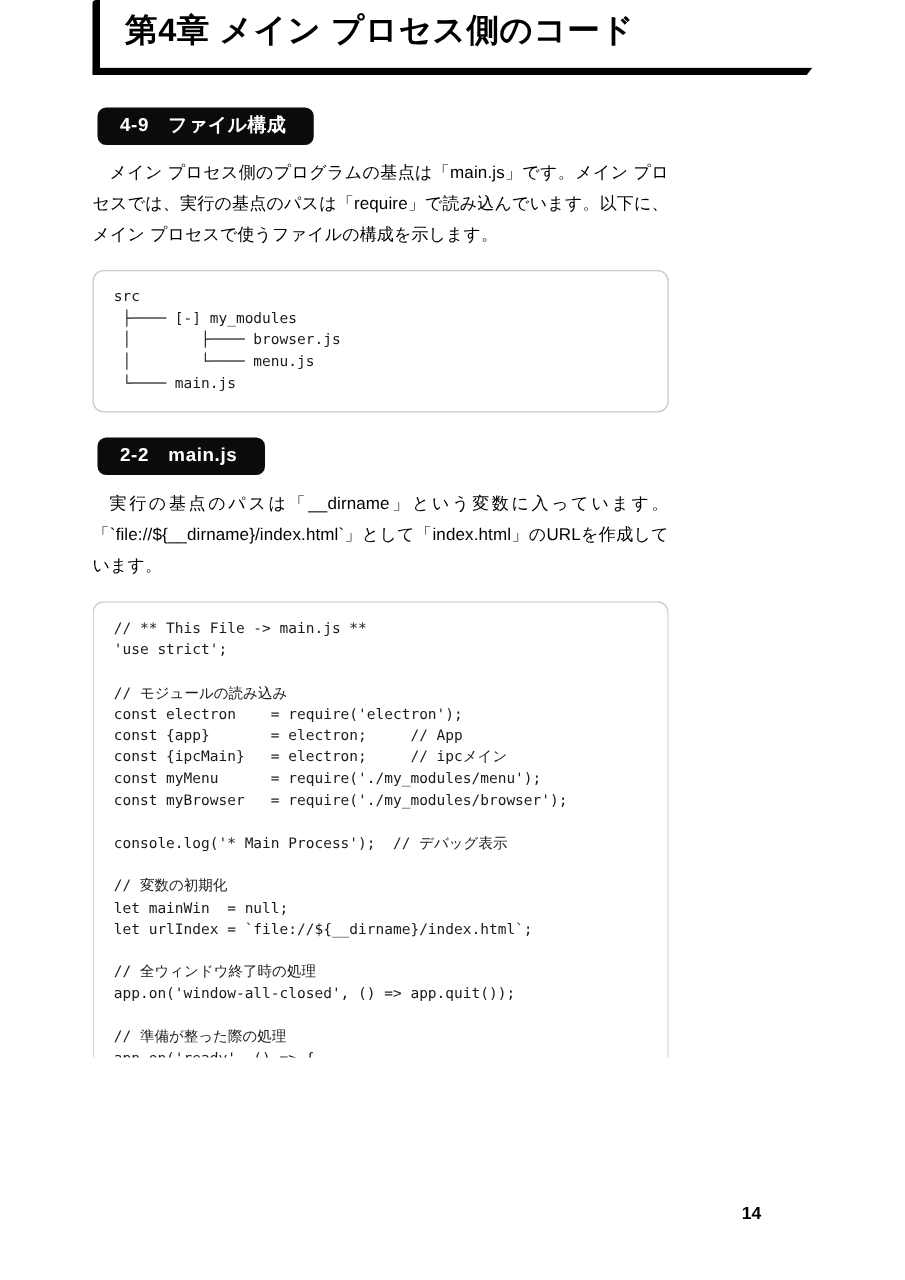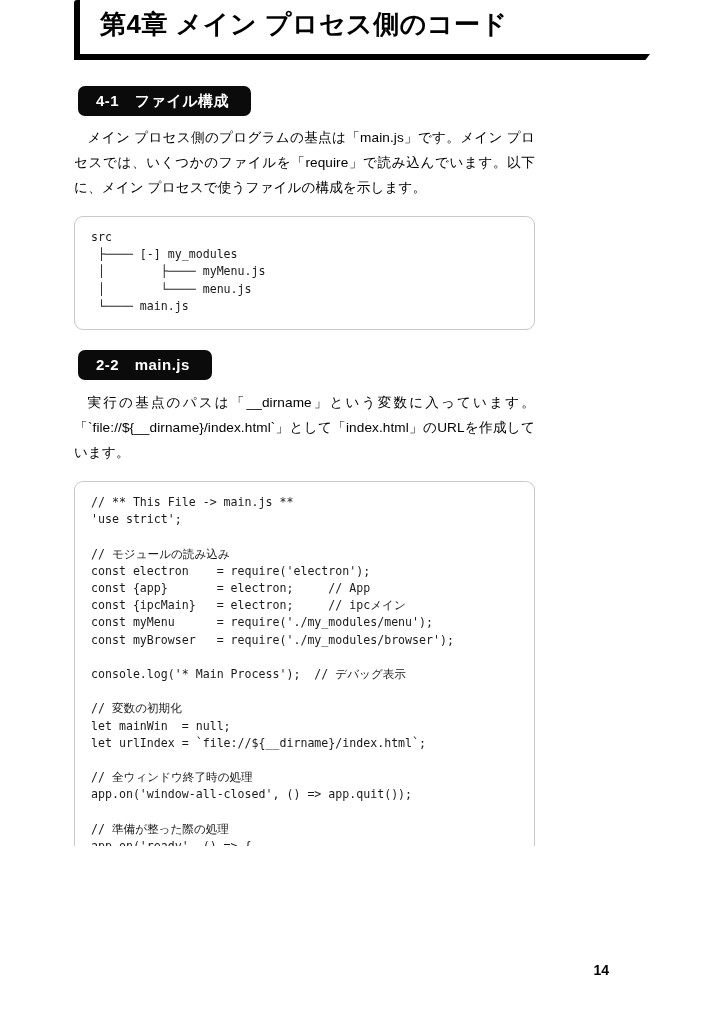--- a/index.html
+++ b/index.html
@@ -133,28 +133,28 @@
 
 <div class="page">
 
   <div class="chapter-heading">
     <span class="bracket-v"></span>
     <span class="bracket-h"></span>
     <h1 class="chapter-title">第4章 メイン プロセス側のコード</h1>
   </div>
 
   <div class="sec-wrap-1">
-    <span class="section-badge">4-1　ファイル構成</span>
+    <span class="section-badge">4-9　ファイル構成</span>
   </div>
-  <p class="para indent">メイン プロセス側のプログラムの基点は「main.js」です。メイン プロセスでは、いくつかのファイルを「require」で読み込んでいます。以下に、メイン プロセスで使うファイルの構成を示します。</p>
+  <p class="para indent">メイン プロセス側のプログラムの基点は「main.js」です。メイン プロセスでは、実行の基点のパスは「require」で読み込んでいます。以下に、メイン プロセスで使うファイルの構成を示します。</p>
 
   <div class="code-box tree">
     <pre class="code">src
  ├──── [-] my_modules
- │        ├──── myMenu.js
+ │        ├──── browser.js
  │        └──── menu.js
  └──── main.js</pre>
   </div>
 
   <div class="sec-wrap-2">
     <span class="section-badge">2-2　main.js</span>
   </div>
 
   <div class="para-group">
     <p class="para indent">実行の基点のパスは「__dirname」という変数に入っています。「`file://${__dirname}/index.html`」として「index.html」のURLを作成しています。</p>

